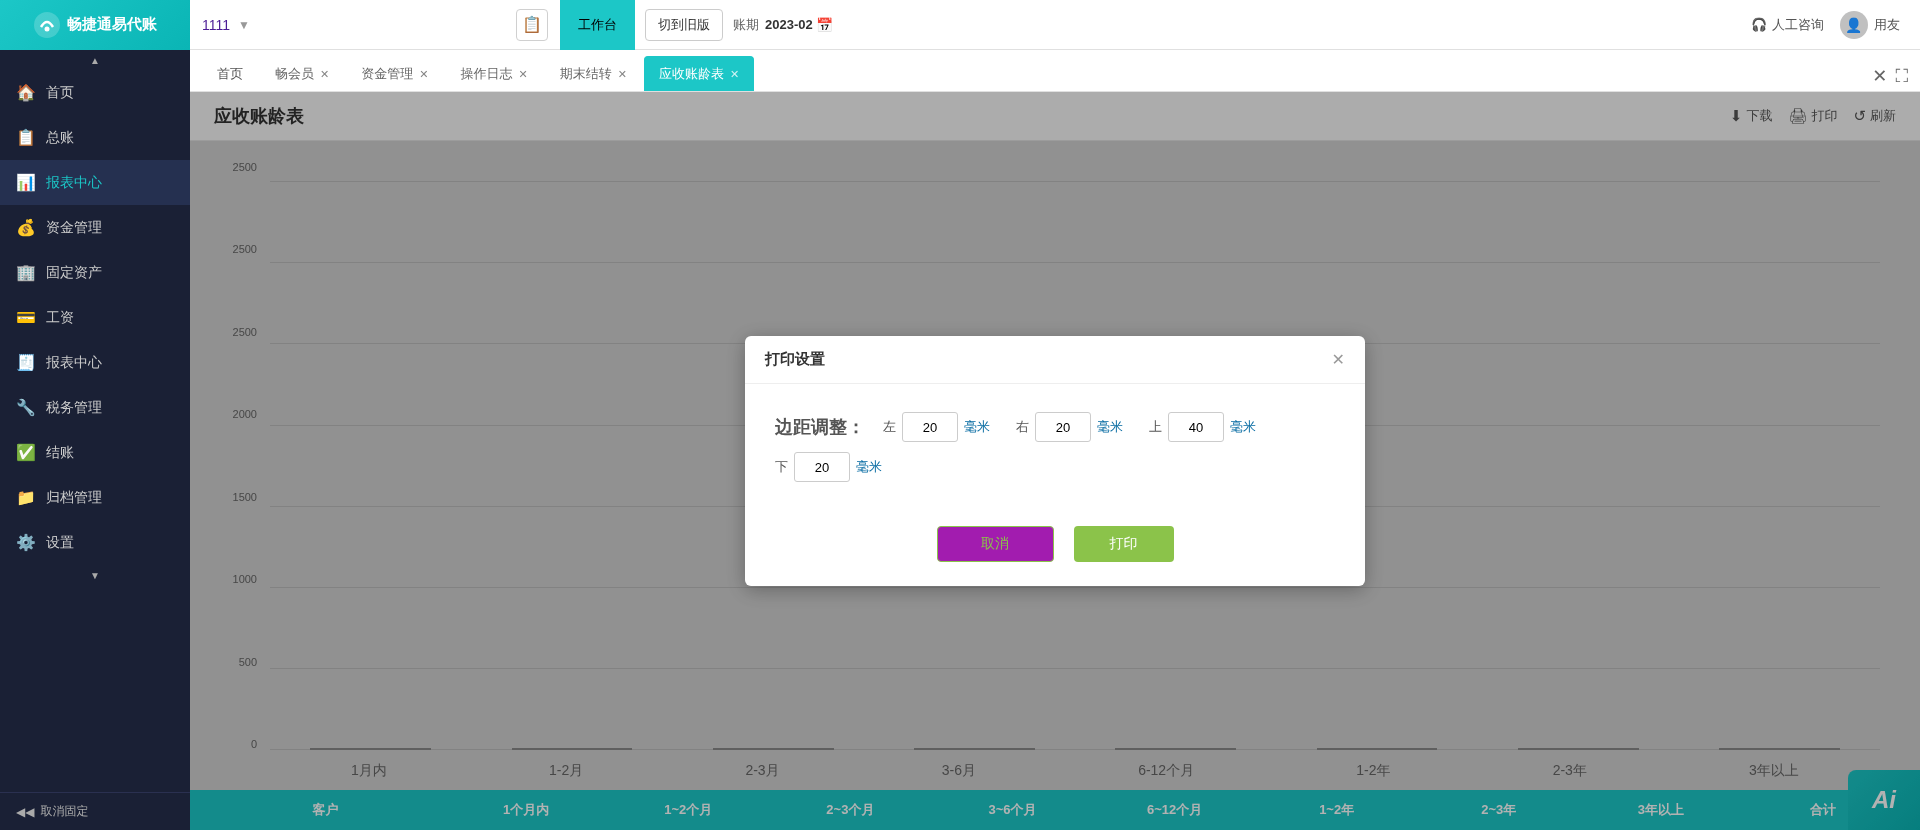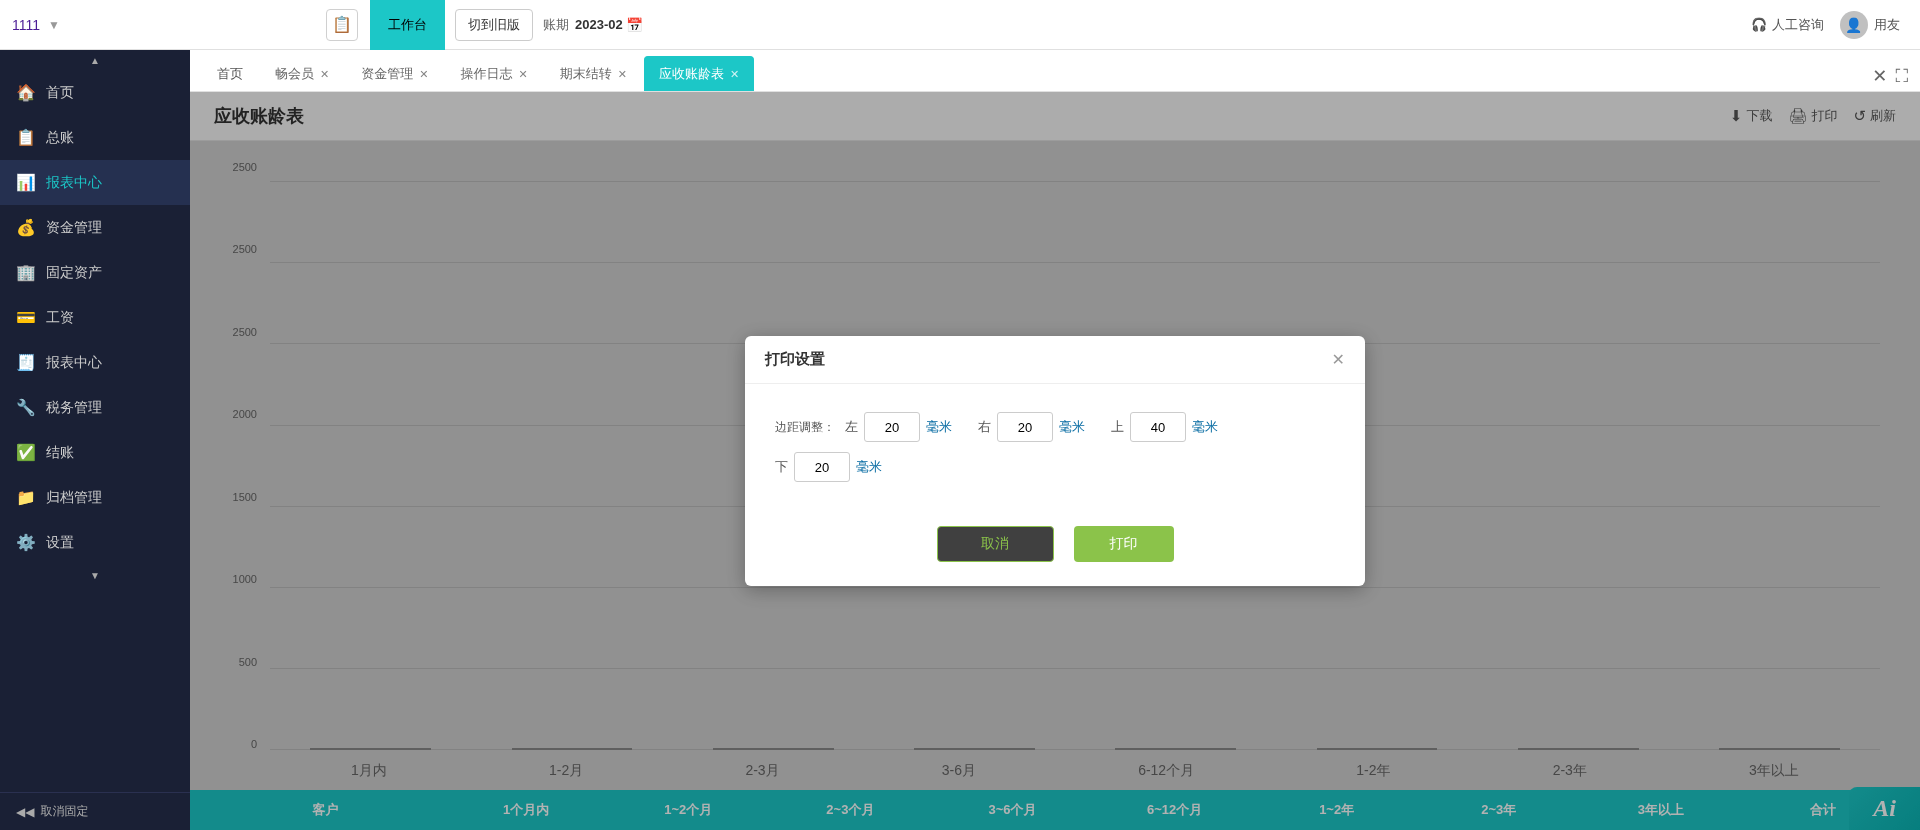--- a/index.html
+++ b/index.html
@@ -379,23 +379,22 @@
     
     .ai-badge {
       position: fixed;
       bottom: 0;
       right: 0;
       background: linear-gradient(135deg, #1cc7c7, #0ab5b5);
       color: #fff;
       font-size: 24px;
       font-weight: bold;
       font-style: italic;
-      padding: 8px 24px;
+      padding: 16px 24px;
       border-radius: 8px 0 0 0;
-      font-family: Liberation Serif, serif;
     }
 
     
     .modal-overlay {
       position: absolute;
       top: 0; left: 0; right: 0; bottom: 0;
       background: rgba(0,0,0,0.3);
       display: flex;
       align-items: center;
       justify-content: center;
@@ -428,23 +427,24 @@
     .modal-body {
       padding: 28px 30px;
     }
     .margin-row {
       display: flex;
       align-items: center;
       gap: 10px;
       flex-wrap: wrap;
     }
     .margin-label {
-      font-size: 12px;
+      font-size: 18px;
       color: #555;
-      margin-right: 0;
+      margin-right: 8px;
+      font-weight: bold;
     }
     .margin-field-group {
       display: flex;
       align-items: center;
       gap: 6px;
       margin-right: 16px;
     }
     .margin-dir-label {
       font-size: 13px;
       color: #555;
@@ -466,21 +466,21 @@
     .modal-footer {
       display: flex;
       justify-content: center;
       gap: 20px;
       padding: 16px 0 24px;
     }
     .btn-cancel {
       width: 117px;
       height: 36px;
       border: 1px solid #8bc34a;
-      background: #404040;
+      background: #a21caf;
       color: #8bc34a;
       border-radius: 4px;
       cursor: pointer;
       font-size: 14px;
     }
     .btn-print {
       width: 100px;
       height: 36px;
       background: #8bc34a;
       color: #fff;
@@ -496,20 +496,28 @@
       left: 80px;
       right: 40px;
       height: 1px;
       background: #bbb;
     }
   </style>
 </head>
 <body>
 
 <div class="top-header">
+  <div class="logo-area">
+    <svg class="logo-icon" viewBox="0 0 28 28" fill="none">
+      <circle cx="14" cy="14" r="13" fill="rgba(255,255,255,0.2)"></circle>
+      <path d="M8 16 Q14 6 20 16" stroke="#fff" stroke-width="2.5" fill="none"></path>
+      <circle cx="14" cy="18" r="2.5" fill="#fff"></circle>
+    </svg>
+    <span>畅捷通易代账</span>
+  </div>
 
   <div class="header-company">
     <span class="company-name">1111</span>
     <span class="dropdown-arrow">▼</span>
   </div>
 
   <div class="header-icon-btn">
     <span>📋</span>
   </div>
 

